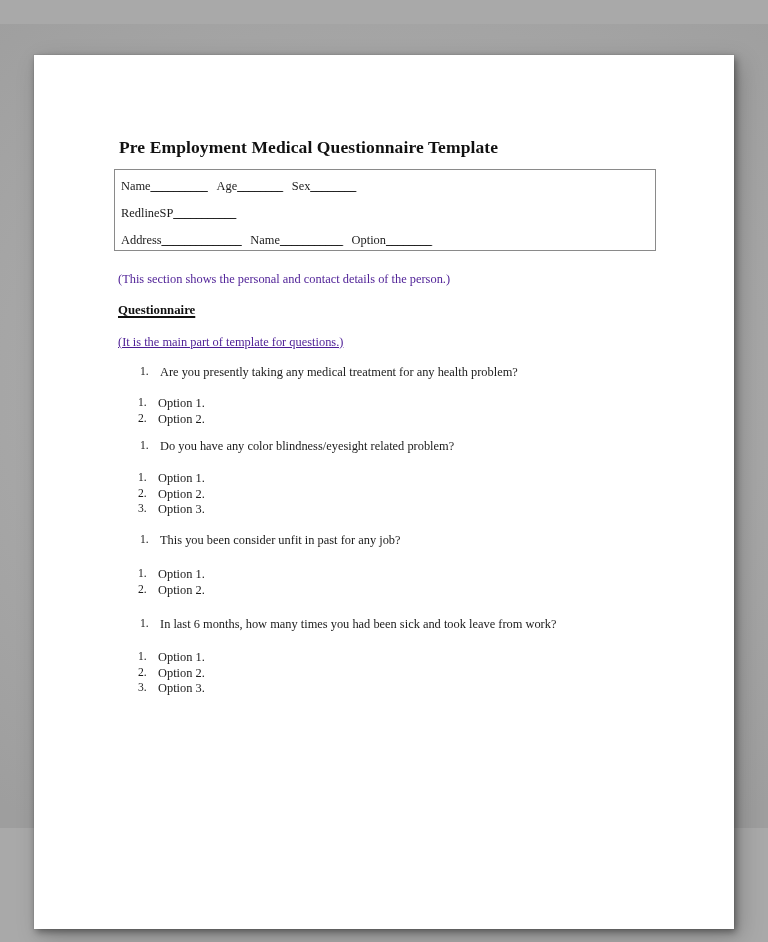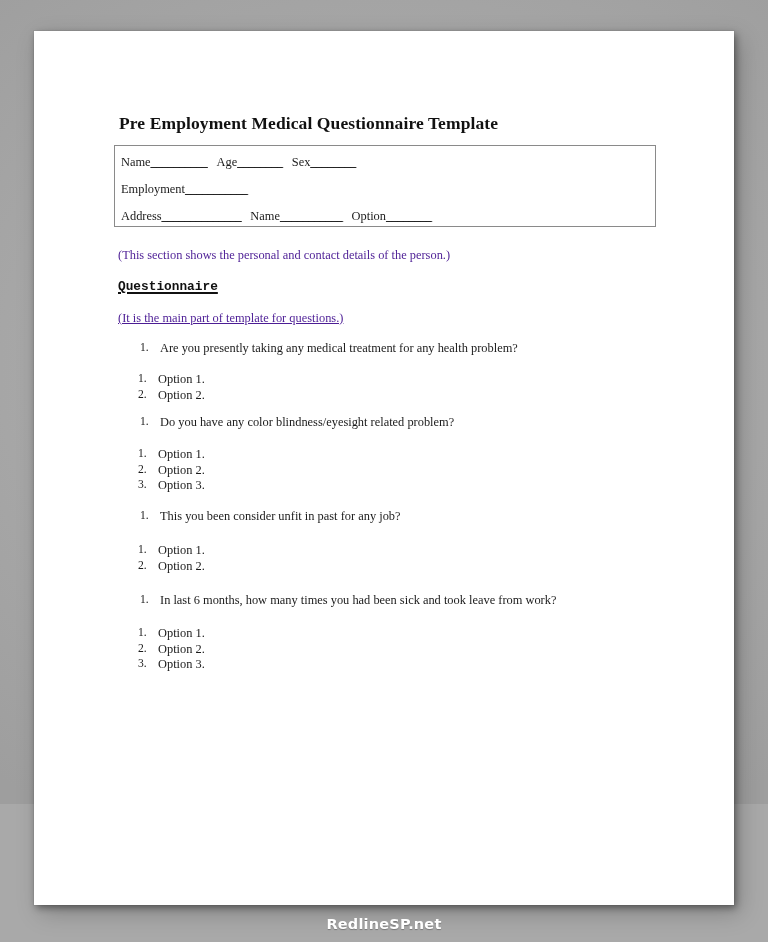--- a/index.html
+++ b/index.html
@@ -16,20 +16,21 @@
     -webkit-font-smoothing: antialiased;
   }
 
   
   #backdrop {
     position: relative;
     width: 768px;
     height: 804px;
     background:
       radial-gradient(ellipse 620px 520px at 50% 46%, #b4b4b4 0%, #a6a6a6 62%, #9e9e9e 100%);
+    margin-top: 24px;
   }
 
   
   #paper {
     position: absolute;
     left: 34px;
     top: 31px;
     width: 700px;
     height: 874px;
     background: #ffffff;
@@ -99,21 +100,20 @@
   .section-heading {
     position: absolute;
     left: 84px;
     top: 248px;
     font-size: 12.8px;
     font-weight: bold;
     color: #111111;
     text-decoration: underline;
     text-decoration-thickness: 1.5px;
     text-underline-offset: 2px;
-    font-family: Liberation Mono, monospace;
   }
 
   
   .qa-block { position: absolute; left: 0; width: 700px; }
   .q-num {
     position: absolute;
     left: 106px;
     width: 22px;
     text-align: left;
     font-size: 11.6px;
@@ -170,21 +170,21 @@
 
       <div class="doc-title">Pre Employment Medical Questionnaire Template</div>
 
       <div class="info-box">
 
         <div class="info-row r1">
           <span>Name</span><span class="fill">__________</span><span class="gap-sm"></span><span>Age</span><span class="fill">________</span><span class="gap-sm"></span><span>Sex</span><span class="fill">________</span>
         </div>
 
         <div class="info-row r2">
-          <span>Employment</span><span class="fill">___________</span>
+          <span>RedlineSP</span><span class="fill">___________</span>
         </div>
 
         <div class="info-row r3">
           <span>Address</span><span class="fill">______________</span><span class="gap-sm"></span><span>Name</span><span class="fill">___________</span><span class="gap-sm"></span><span>Option</span><span class="fill">________</span>
         </div>
 
       </div>
 
       <div class="para p-intro">(This section shows the personal and contact details of the person.)</div>
 

